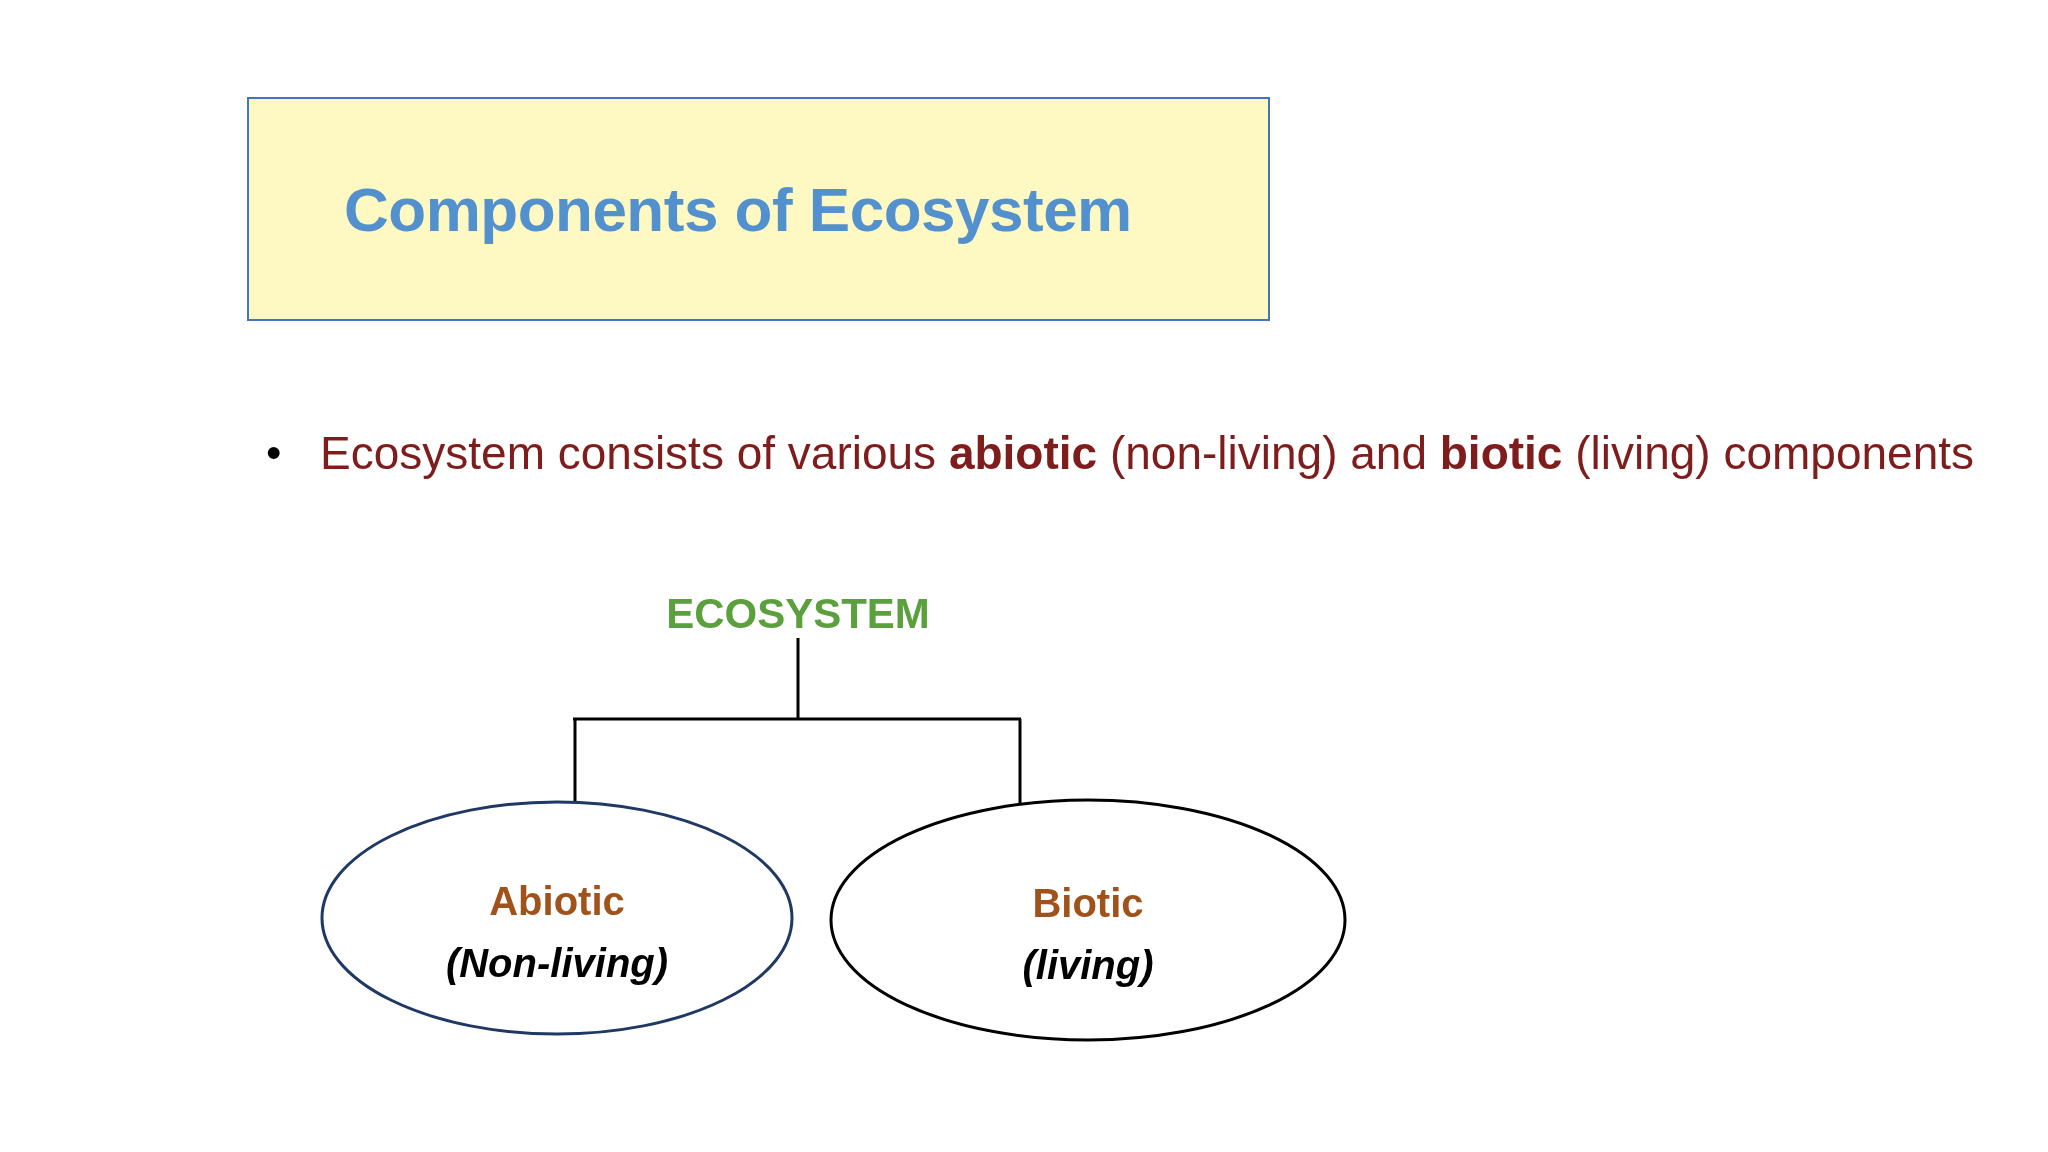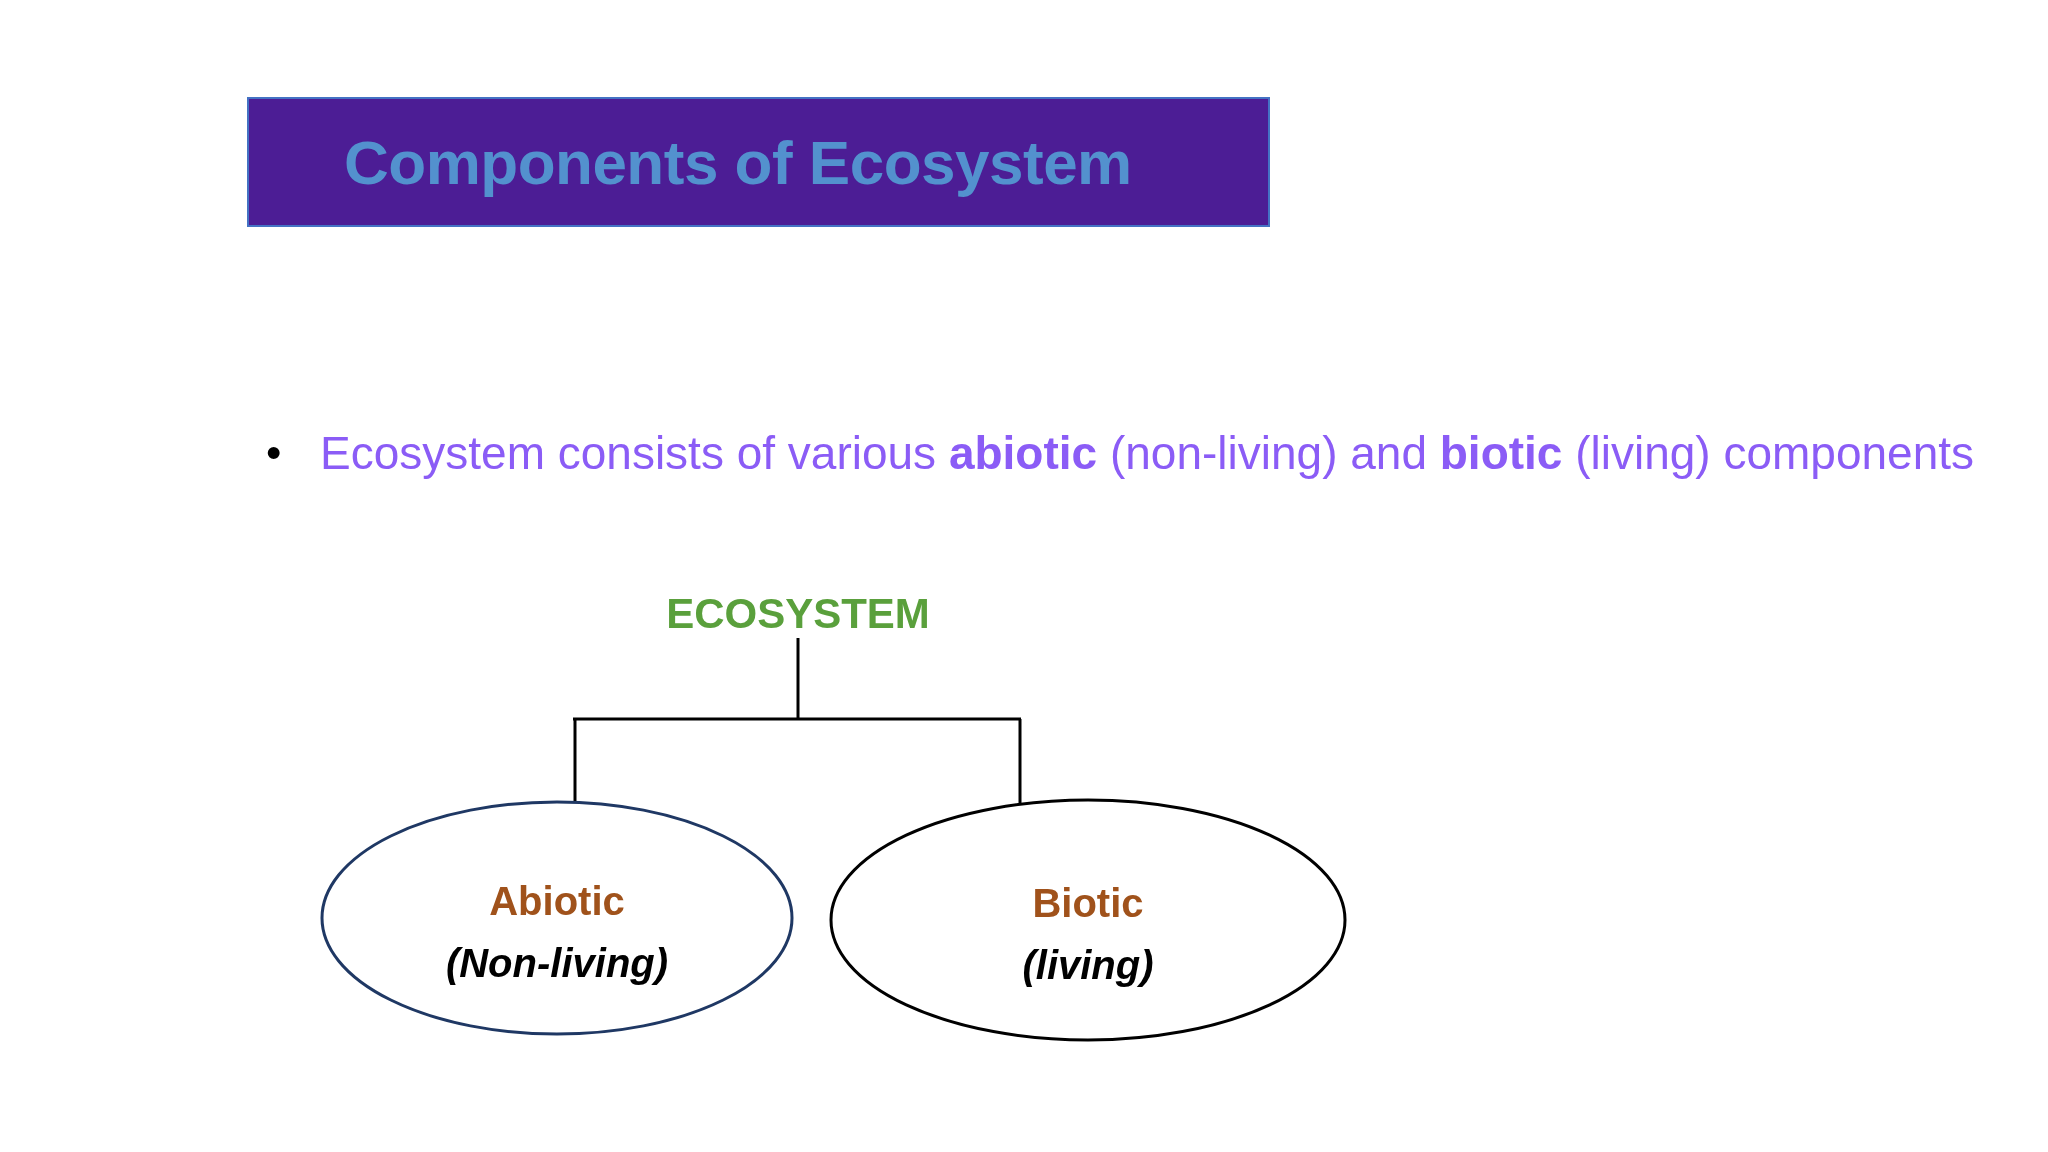--- a/index.html
+++ b/index.html
@@ -15,24 +15,24 @@
     font-family: "Liberation Sans", sans-serif;
     color: #000000;
   }
 
   
   #title-box {
     position: absolute;
     left: 247px;
     top: 97px;
     width: 1023px;
-    height: 130px;
+    height: 224px;
     border: 2px solid #4472C4;
     box-sizing: border-box;
-    background: #4c1d95;
+    background: #fef9c3;
   }
   #title-text {
     position: absolute;
     left: 95px;
     top: 50%;
     transform: translateY(-50%);
     font-size: 62px;
     font-weight: bold;
     color: #5391CE;
     letter-spacing: -0.5px;
@@ -57,21 +57,21 @@
     line-height: 66px;
     text-align: left;
     padding-left: 4px;
     box-sizing: border-box;
   }
   #bullet-text {
     flex: 1 1 auto;
     font-size: 46px;
     line-height: 66px;
     font-weight: normal;
-    color: #8b5cf6;
+    color: #7f1d1d;
   }
   #bullet-text b { font-weight: bold; }
 
   
   #diagram {
     position: absolute;
     left: 0;
     top: 0;
     width: 2048px;
     height: 1152px;

